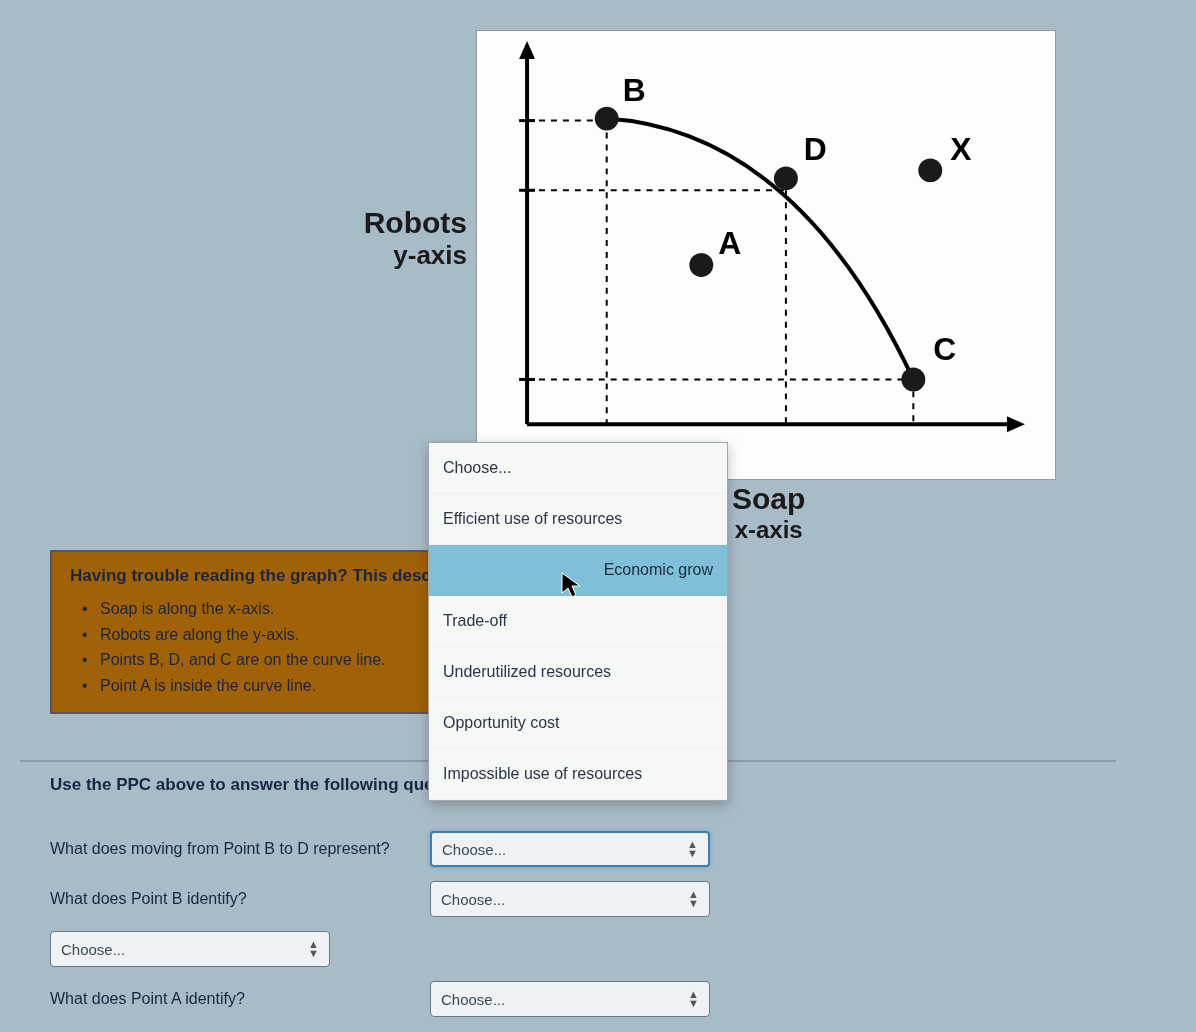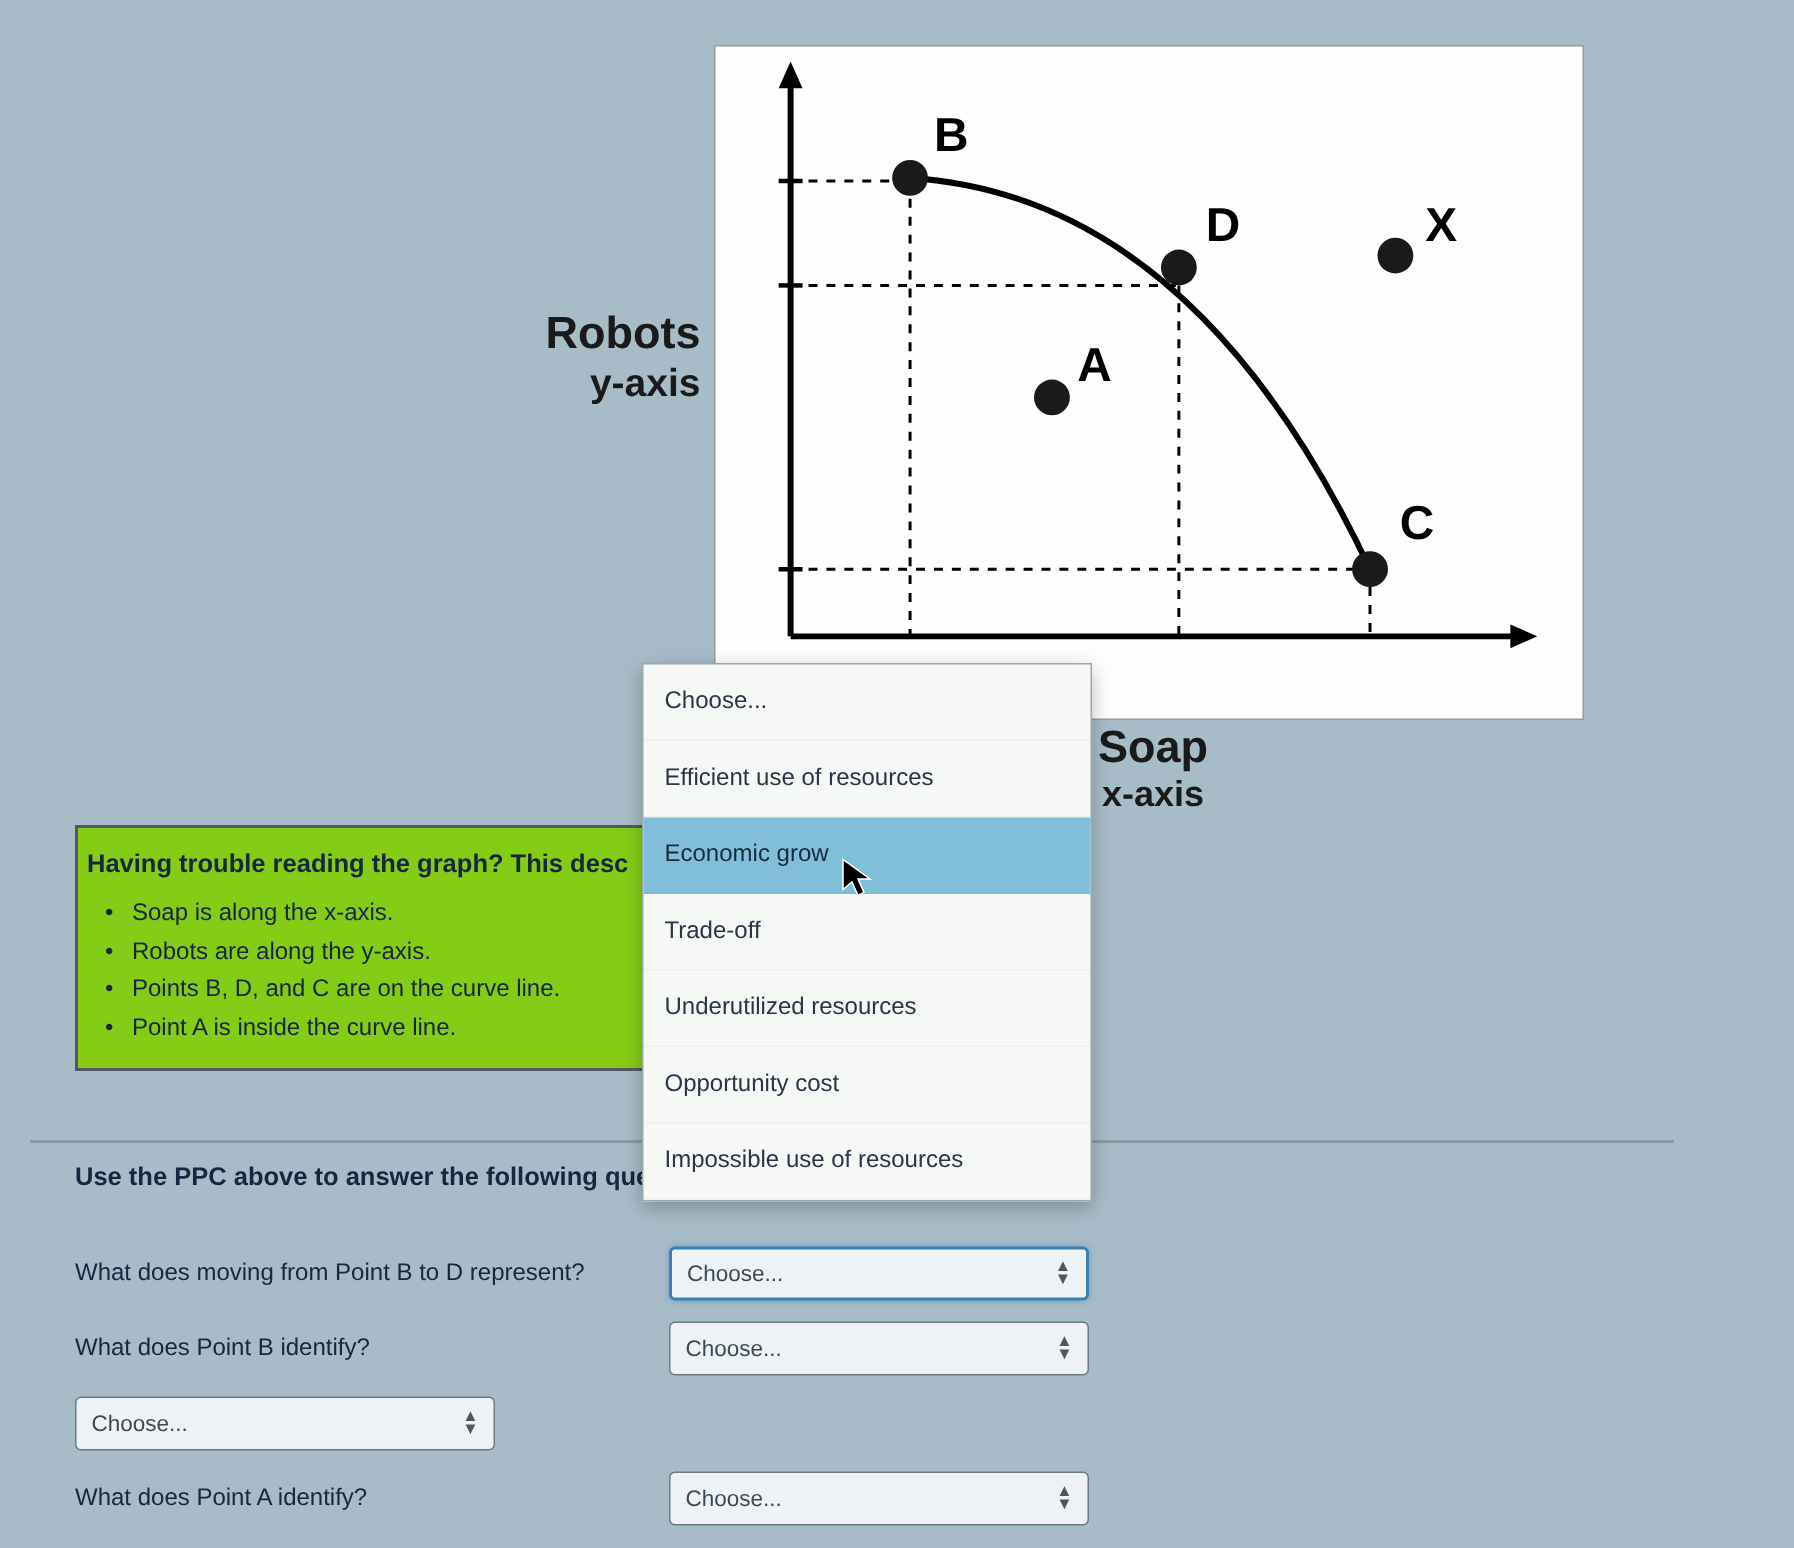--- a/index.html
+++ b/index.html
@@ -58,23 +58,23 @@
     }
     .x-axis-label .sub {
       font-size: 24px;
       font-weight: 600;
     }
     .desc-box {
       position: absolute;
       left: 30px;
       top: 540px;
       width: 640px;
-      background: #84cc16;
+      background: #a16207;
       border: 2px solid #556;
-      padding: 14px 6px;
+      padding: 14px 18px;
     }
     .desc-title {
       font-size: 17px;
       font-weight: bold;
       color: #1a2540;
       margin-bottom: 10px;
     }
     .desc-list {
       list-style: none;
       padding-left: 30px;
@@ -110,21 +110,20 @@
     .question-rows {
       position: absolute;
       left: 30px;
       top: 820px;
     }
     .question-row {
       display: flex;
       align-items: center;
       margin-bottom: 12px;
       height: 38px;
-      gap: 16px;
     }
     .question-label {
       width: 380px;
       font-size: 16px;
       color: #1a2540;
     }
     .select-box {
       width: 280px;
       height: 36px;
       background: #eef2f5;
@@ -163,20 +162,21 @@
     .dropdown-item {
       padding: 16px 14px;
       font-size: 16px;
       color: #2a3545;
       cursor: pointer;
       border-bottom: 1px solid rgba(0,0,0,0.03);
     }
     .dropdown-item.highlighted {
       background: #7fc0d8;
       color: #1a2a3a;
+      text-align: right;
     }
     .cursor {
       position: absolute;
       left: 540px;
       top: 561px;
       z-index: 200;
     }
   </style>
 </head>
 <body>

